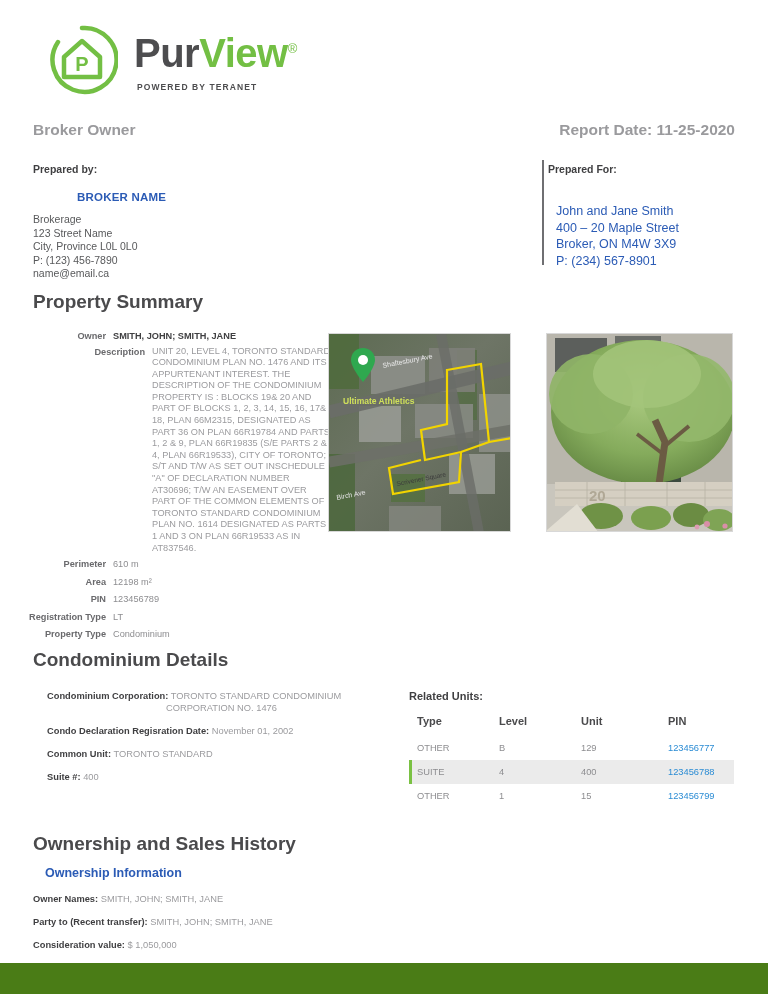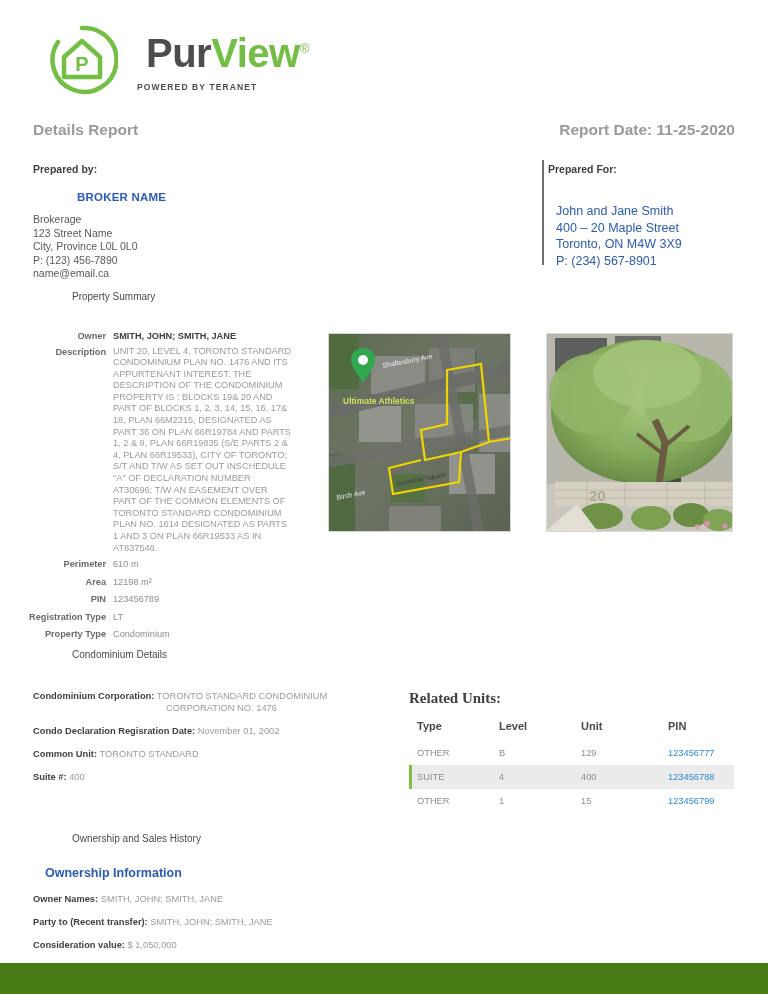--- a/index.html
+++ b/index.html
@@ -13,21 +13,21 @@
     position: relative;
     overflow: hidden;
   }
 
   .page { position: relative; width: 768px; height: 994px; }
 
   
   .logo-area { position: absolute; left: 46px; top: 24px; display: flex; align-items: center; }
   .logo-mark { width: 72px; height: 72px; position: relative; flex: 0 0 auto; }
   .logo-text-wrap { margin-left: 16px; position: relative; top: 2px; }
-  .logo-word { font-size: 40px; font-weight: bold; letter-spacing: -0.5px; line-height: 1; margin-left: 12px; }
+  .logo-word { font-size: 40px; font-weight: bold; letter-spacing: -0.5px; line-height: 1; }
   .logo-pur { color: #4d4d4f; }
   .logo-view { color: #73bf44; }
   .logo-reg { font-size: 13px; color: #73bf44; vertical-align: super; font-weight: normal; }
   .logo-tag {
     font-size: 8.5px; color: #4d4d4f; letter-spacing: 1.1px;
     font-weight: bold; margin-top: 9px; margin-left: 3px;
   }
 
   
   .report-title {
@@ -59,21 +59,21 @@
     position: absolute; left: 542px; top: 160px;
     width: 2px; height: 105px; background: #6f6f72;
   }
   .client-block {
     position: absolute; left: 556px; top: 203px;
     font-size: 12.5px; color: #2b5bb5; line-height: 16.5px;
   }
 
   
   .section-h {
-    position: absolute; font-size: 10px; font-weight: normal; color: #4a4a4c; margin-left: 39px;
+    position: absolute; font-size: 19px; font-weight: bold; color: #4a4a4c;
   }
 
   
   .psum { position: absolute; left: 0px; top: 330px; width: 330px; }
   .frow { display: flex; margin-bottom: 3px; }
   .flabel {
     width: 113px; text-align: right; flex: 0 0 113px;
     font-size: 9.2px; font-weight: bold; color: #6a6a6d;
     padding-right: 7px; line-height: 12.5px;
   }
@@ -89,27 +89,27 @@
     border: 1px solid #d8d8d8; overflow: hidden; background: #6b7265;
   }
   .photo-img {
     position: absolute; left: 546px; top: 333px; width: 187px; height: 199px;
     border: 1px solid #d8d8d8; overflow: hidden; background: #bef264;
   }
 
   
   .condo-fields { position: absolute; left: 33px; top: 690px; width: 350px; }
   .crow { margin-bottom: 11px; font-size: 9.3px; line-height: 12px; }
-  .clabel { font-weight: bold; color: #3f3f41; }
+  .clabel { font-weight: bold; color: #3f3f41; margin-left: 14px; }
   .cval { color: #9b9b9e; }
   .cval-indent { display: block; margin-left: 133px; color: #9b9b9e; }
 
   
   .units-wrap { position: absolute; left: 409px; top: 690px; width: 325px; }
-  .units-title { font-size: 15px; font-weight: bold; color: #3f3f41; margin-bottom: 9px; font-family: Liberation Serif, serif; }
+  .units-title { font-size: 11px; font-weight: bold; color: #3f3f41; margin-bottom: 9px; }
   .units-table { width: 100%; border-collapse: collapse; }
   .units-table th {
     text-align: left; font-size: 11px; font-weight: bold; color: #4a4a4c;
     padding: 4px 0 9px 0;
   }
   .units-table td {
     font-size: 9.3px; color: #8d8d90; padding: 7px 0; height: 24px;
   }
   .units-table th:nth-child(1), .units-table td:nth-child(1) { width: 90px; padding-left: 8px; }
   .units-table th:nth-child(2), .units-table td:nth-child(2) { width: 82px; }
@@ -150,52 +150,52 @@
       </svg>
     </div>
     <div class="logo-text-wrap">
       <div class="logo-word">
         <span class="logo-pur">Pur</span><span class="logo-view">View</span><span class="logo-reg">®</span>
       </div>
       <div class="logo-tag">POWERED BY TERANET</div>
     </div>
   </div>
 
-  <div class="report-title">Details Report</div>
+  <div class="report-title">Broker Owner</div>
   <div class="report-date">Report Date: 11-25-2020</div>
 
   <div class="prep-by-label">Prepared by:</div>
   <div class="broker-name">BROKER NAME</div>
   <div class="broker-block">
     <div>Brokerage</div>
     <div>123 Street Name</div>
     <div>City, Province L0L 0L0</div>
     <div>P: (123) 456-7890</div>
     <div>name@email.ca</div>
   </div>
 
   <div class="prep-for-rule"></div>
   <div class="prep-for-wrap">
     <div class="prep-for-label">Prepared For:</div>
   </div>
   <div class="client-block">
     <div>John and Jane Smith</div>
     <div>400 – 20 Maple Street</div>
-    <div>Toronto, ON M4W 3X9</div>
+    <div>Broker, ON M4W 3X9</div>
     <div>P: (234) 567-8901</div>
   </div>
 
   <div class="section-h" style="left:33px; top:291px;">Property Summary</div>
 
   <div class="psum">
     <div class="frow">
       <div class="flabel">Owner</div>
       <div class="fval dark">SMITH, JOHN; SMITH, JANE</div>
     </div>
-    <div class="frow" style="">
+    <div class="frow" style="justify-content:flex-end;">
       <div class="flabel">Description</div>
       <div class="fval desc" style="width:178px; flex:0 0 178px;">UNIT 20, LEVEL 4, TORONTO STANDARD CONDOMINIUM PLAN NO. 1476 AND ITS APPURTENANT INTEREST. THE DESCRIPTION OF THE CONDOMINIUM PROPERTY IS : BLOCKS 19&amp; 20 AND PART OF BLOCKS 1, 2, 3, 14, 15, 16, 17&amp; 18, PLAN 66M2315, DESIGNATED AS PART 36 ON PLAN 66R19784 AND PARTS 1, 2 &amp; 9, PLAN 66R19835 (S/E PARTS 2 &amp; 4, PLAN 66R19533), CITY OF TORONTO; S/T AND T/W AS SET OUT INSCHEDULE "A" OF DECLARATION NUMBER AT30696; T/W AN EASEMENT OVER PART OF THE COMMON ELEMENTS OF TORONTO STANDARD CONDOMINIUM PLAN NO. 1614 DESIGNATED AS PARTS 1 AND 3 ON PLAN 66R19533 AS IN AT837546.</div>
     </div>
     <div class="frow" style="margin-top:4px;">
       <div class="flabel">Perimeter</div>
       <div class="fval">610 m</div>
     </div>
     <div class="frow" style="margin-top:5px;">
       <div class="flabel">Area</div>
       <div class="fval">12198 m²</div>

